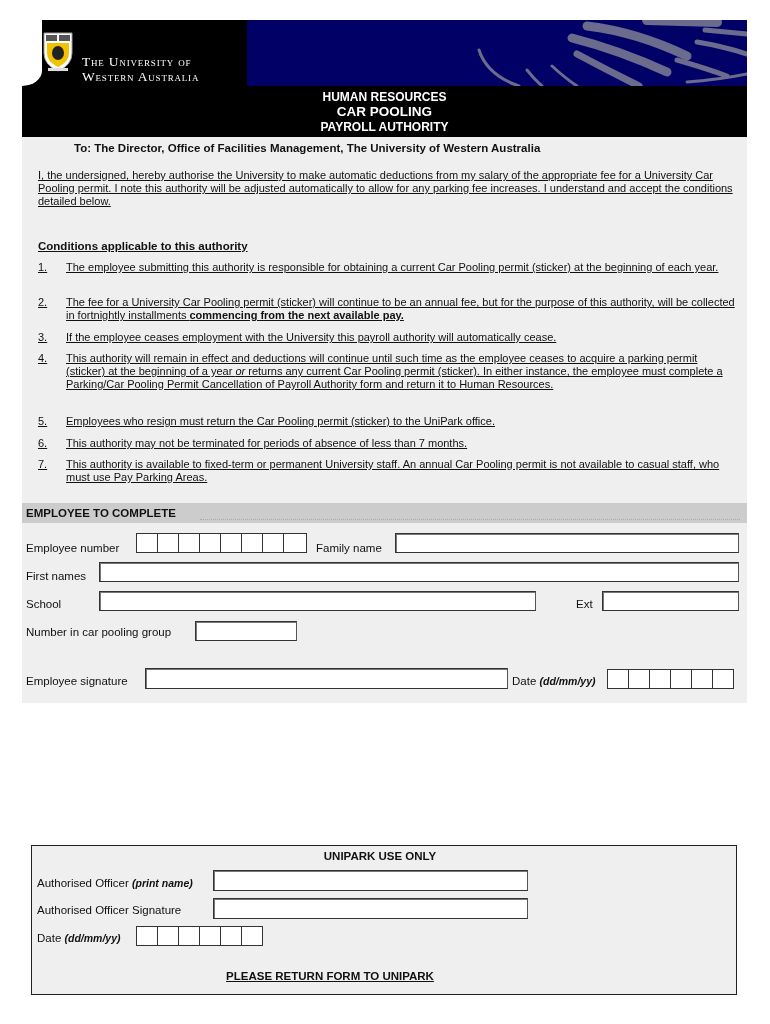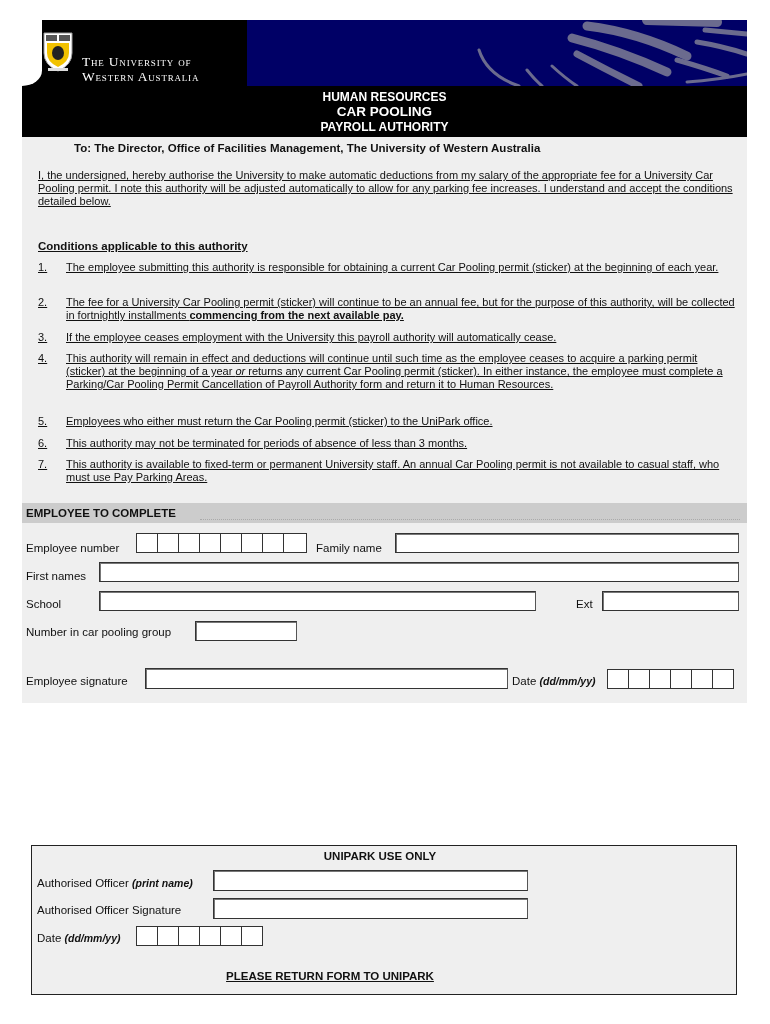--- a/index.html
+++ b/index.html
@@ -99,25 +99,25 @@
 <div class="abs txt cond" style="top:331px">
   <span class="num">3.</span>
   <span class="body">If the employee ceases employment with the University this payroll authority will automatically cease.</span>
 </div>
 <div class="abs txt cond" style="top:352px">
   <span class="num">4.</span>
   <span class="body"><span>This authority will remain in effect and deductions will continue until such time as the employee ceases to acquire a parking permit (sticker) at the beginning of a year </span><em>or</em><span> returns any current Car Pooling permit (sticker). In either instance, the employee must complete a Parking/Car Pooling Permit Cancellation of Payroll Authority form and return it to Human Resources.</span></span>
 </div>
 <div class="abs txt cond" style="top:415px">
   <span class="num">5.</span>
-  <span class="body">Employees who either must return the Car Pooling permit (sticker) to the UniPark office.</span>
+  <span class="body">Employees who resign must return the Car Pooling permit (sticker) to the UniPark office.</span>
 </div>
 <div class="abs txt cond" style="top:437px">
   <span class="num">6.</span>
-  <span class="body">This authority may not be terminated for periods of absence of less than 3 months.</span>
+  <span class="body">This authority may not be terminated for periods of absence of less than 7 months.</span>
 </div>
 <div class="abs txt cond" style="top:458px">
   <span class="num">7.</span>
   <span class="body">This authority is available to fixed-term or permanent University staff.  An annual Car Pooling permit is not available to casual staff, who must use Pay Parking Areas.</span>
 </div>
 
 <div class="abs section-bar"></div>
 <div class="abs section-title">EMPLOYEE TO COMPLETE</div>
 <div class="abs dots"></div>
 

